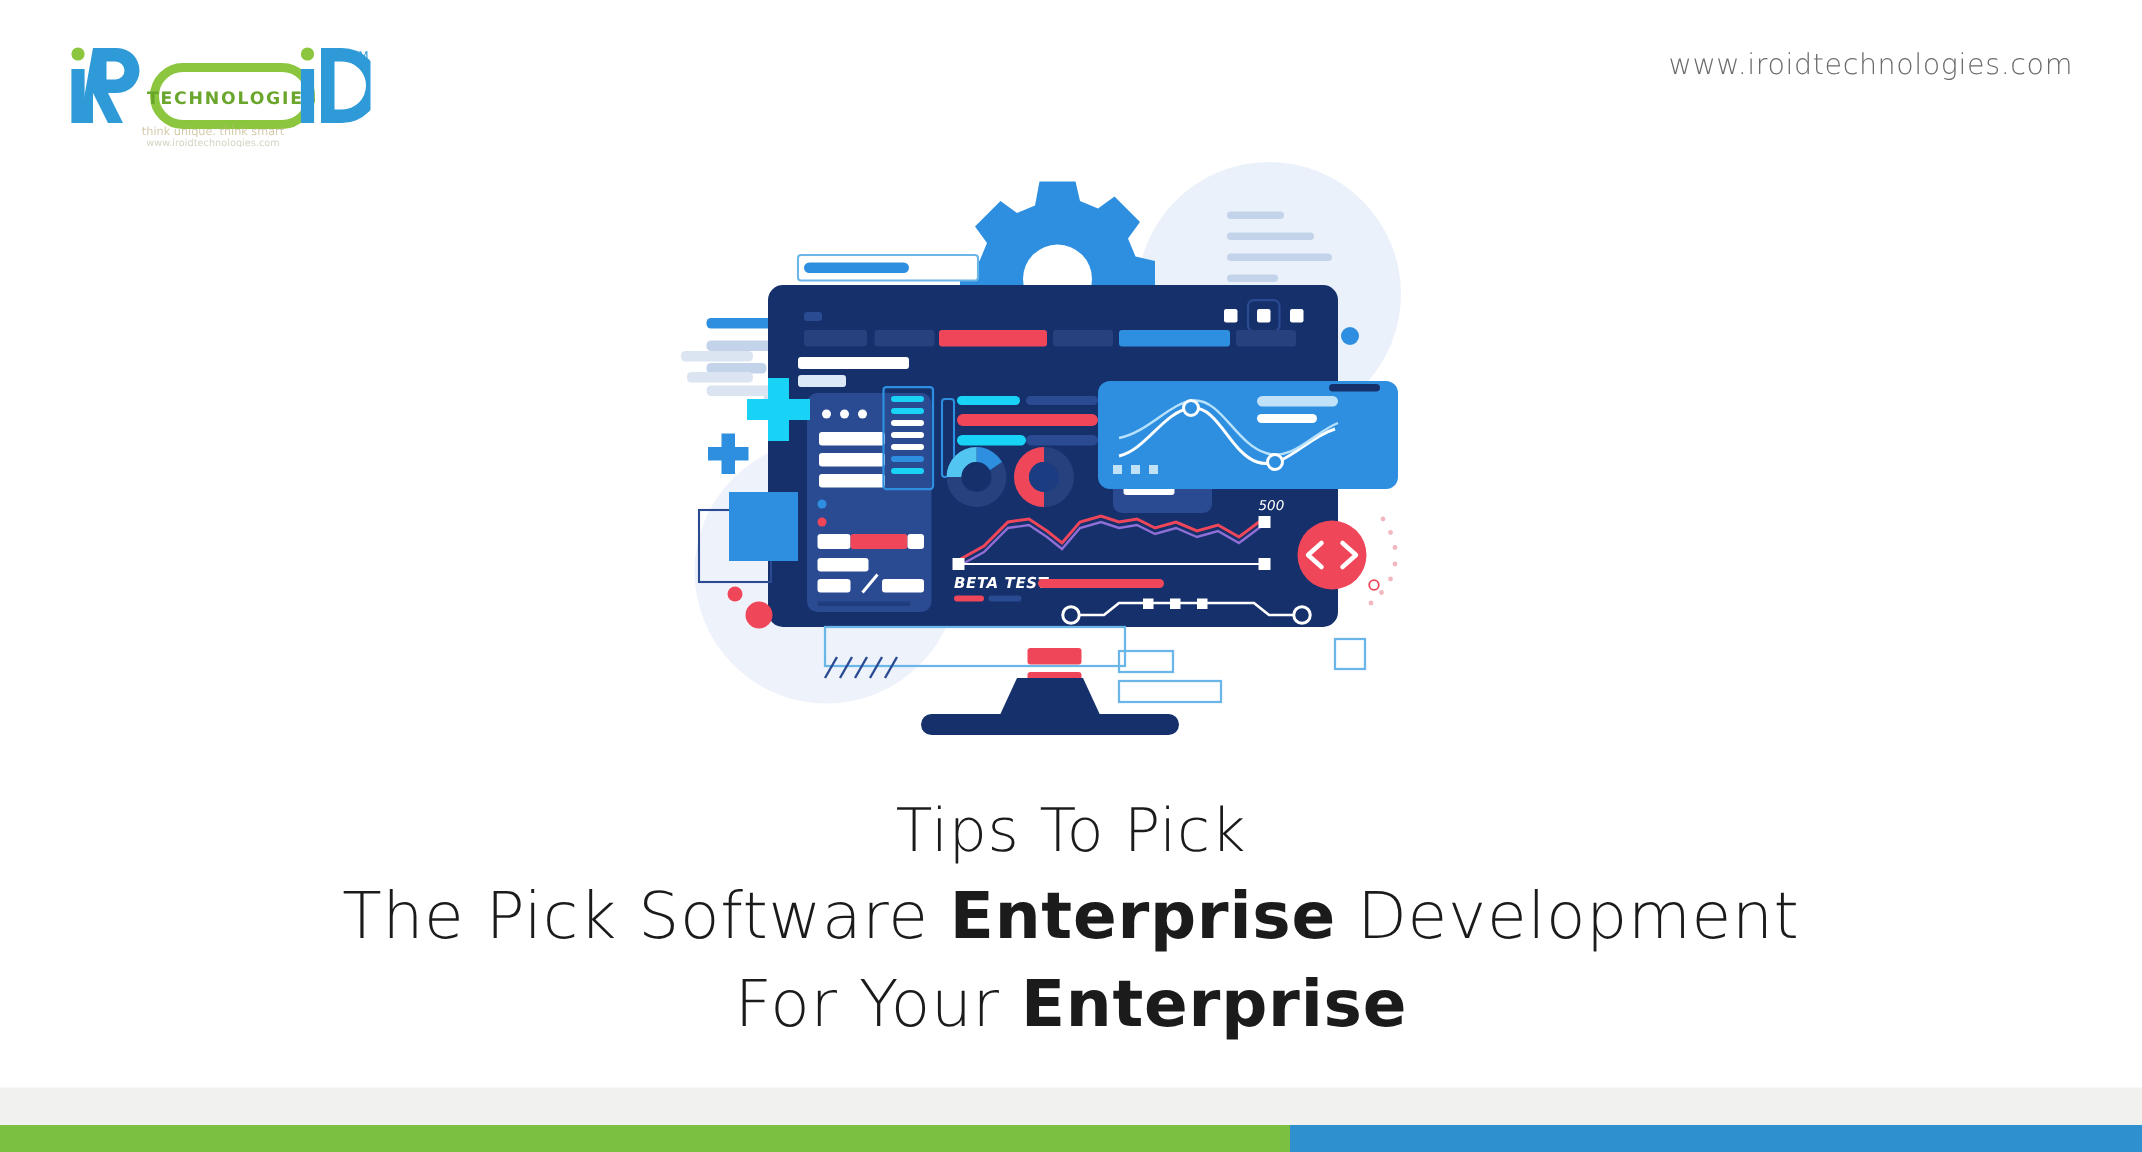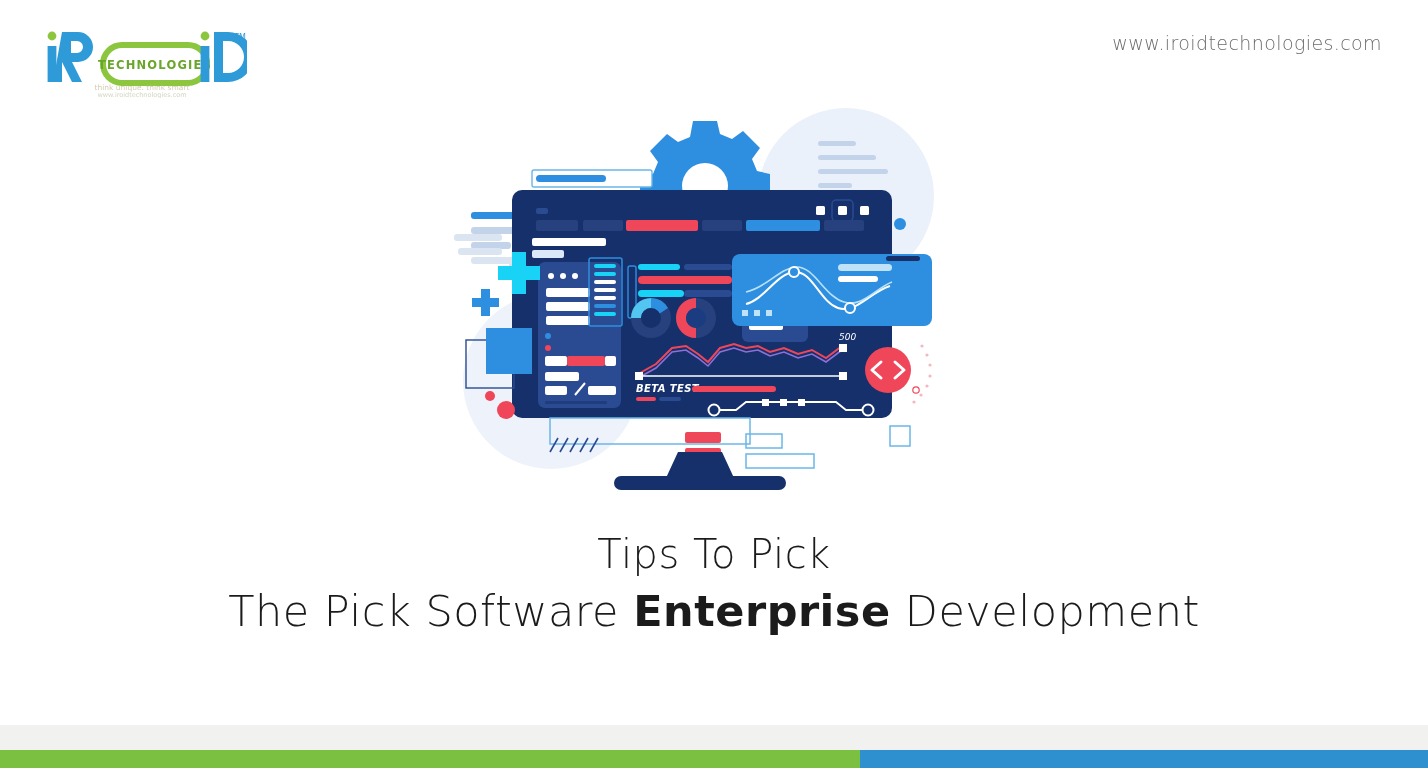--- a/index.html
+++ b/index.html
@@ -335,19 +335,20 @@
       <g>
         <path d="M232 356 h44 l12 26 h-68 Z" fill="#15306b"></path>
         <rect x="168" y="380" width="172" height="14" rx="7" fill="#15306b"></rect>
       </g>
     </svg>
   </div>
 
   <div class="title-block">
     <div class="title-line tl-1">Tips To Pick</div>
     <div class="title-line tl-2"><span>The Pick Software </span><b>Enterprise</b><span> Development</span></div>
+    <div class="title-line tl-3"><span>For Your </span><b>Enterprise</b></div>
   </div>
 
   <div class="footer-gray"></div>
   <div class="footer-bar footer-green"></div>
   <div class="footer-bar footer-blue"></div>
 
 </div>
 
 </body></html>

